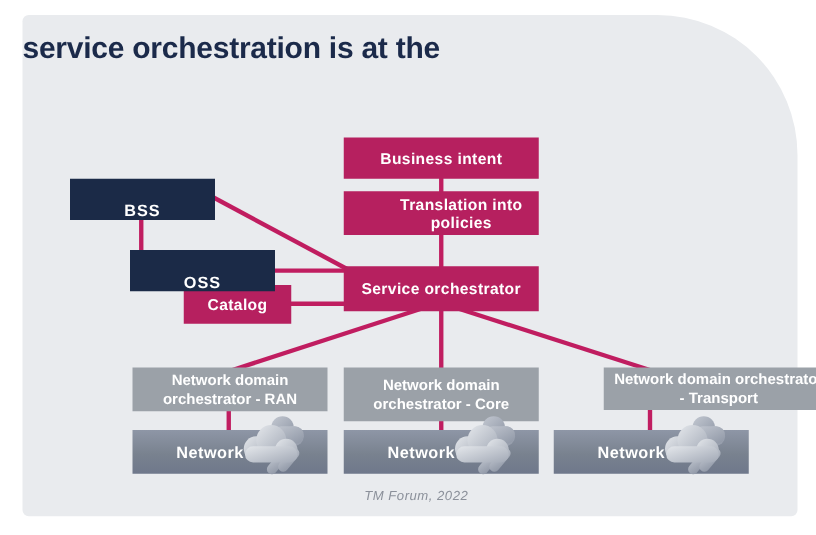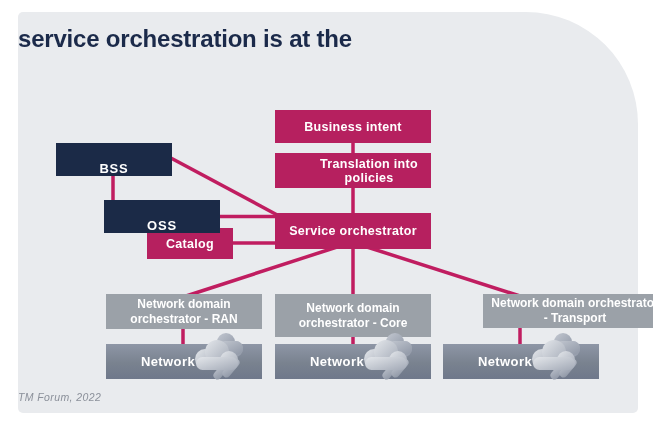--- a/index.html
+++ b/index.html
@@ -37,21 +37,21 @@
   .box-ndo-0{left:106px;top:294px;width:156px;height:35px;}
   .box-ndo-1{left:275px;top:294px;width:156px;height:43px;}
   .box-ndo-2{left:443px;top:294px;width:184px;height:34px;margin-left:40px;}
   .box-net-0{left:106px;top:344px;width:156px;height:35px;}
   .box-net-1{left:275px;top:344px;width:156px;height:35px;}
   .box-net-2{left:443px;top:344px;width:156px;height:35px;}
   .cloud{
     position:absolute;left:84px;top:-15px;width:54px;height:56px;z-index:4;
   }
   .footer{
-    position:absolute;left:18px;top:391px;width:630px;text-align:left;
+    position:absolute;left:18px;top:391px;width:630px;text-align:center;
     color:#8b909a;font-style:italic;font-size:10.5px;letter-spacing:0.4px;
   }
 </style>
 </head>
 <body>
 
 <div class="canvas">
 
   <div class="panel"></div>
 

